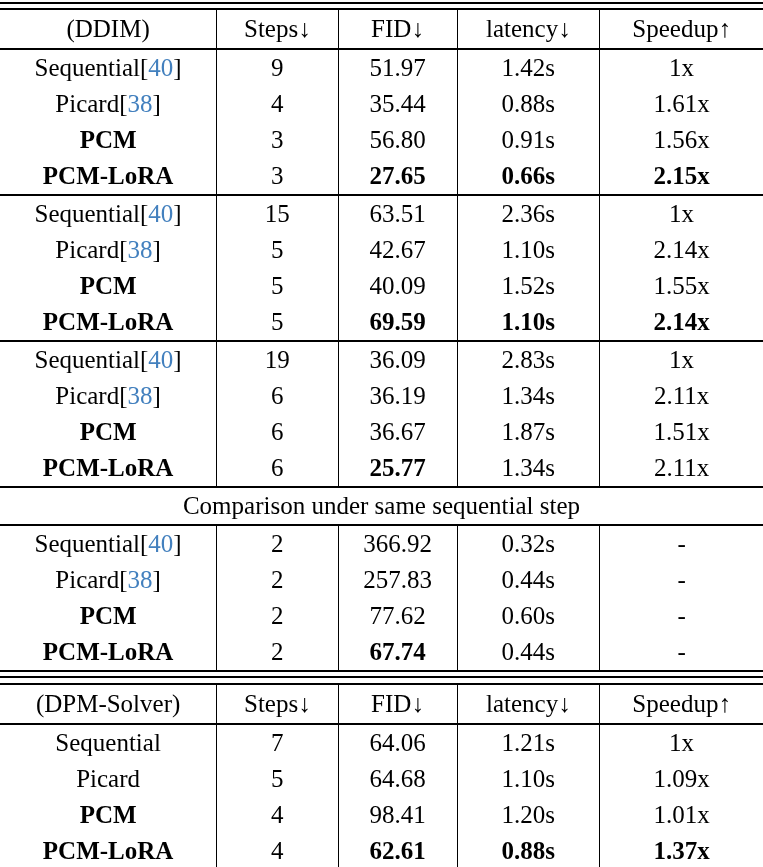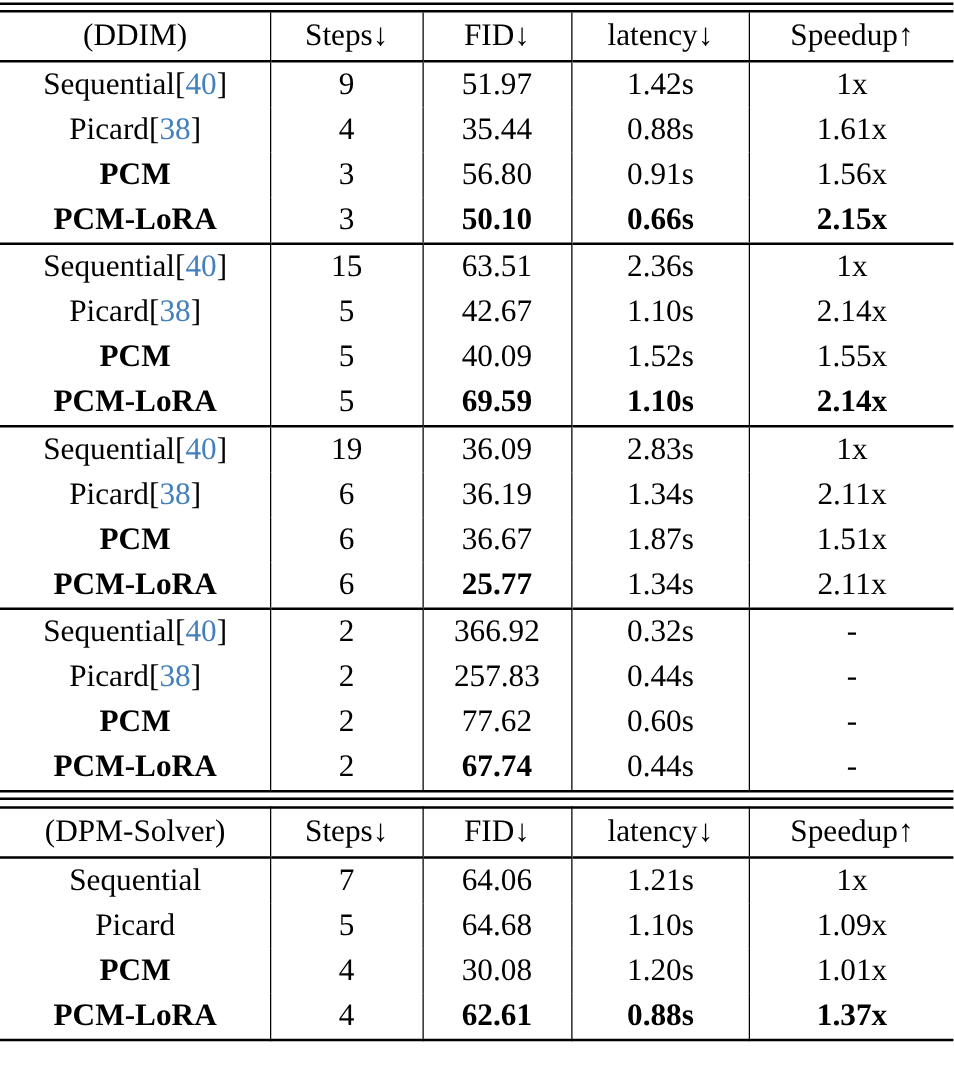--- a/index.html
+++ b/index.html
@@ -98,21 +98,21 @@
         <tr>
           <td class="b"><span>PCM</span></td>
           <td class="vline">3</td>
           <td class="vline">56.80</td>
           <td class="vline">0.91s</td>
           <td class="vline">1.56x</td>
         </tr>
         <tr>
           <td class="b"><span>PCM-LoRA</span></td>
           <td class="vline">3</td>
-          <td class="vline b">50.10</td>
+          <td class="vline b">27.65</td>
           <td class="vline b">0.66s</td>
           <td class="vline b">2.15x</td>
         </tr>
         <tr class="rule-above">
           <td><span>Sequential</span><span>[<span class="cite">40</span>]</span></td>
           <td class="vline">15</td>
           <td class="vline">63.51</td>
           <td class="vline">2.36s</td>
           <td class="vline">1x</td>
         </tr>
@@ -157,20 +157,23 @@
           <td class="vline">36.67</td>
           <td class="vline">1.87s</td>
           <td class="vline">1.51x</td>
         </tr>
         <tr>
           <td class="b"><span>PCM-LoRA</span></td>
           <td class="vline">6</td>
           <td class="vline b">25.77</td>
           <td class="vline">1.34s</td>
           <td class="vline">2.11x</td>
+        </tr>
+        <tr class="rule-above">
+          <td class="banner" colspan="5">Comparison under same sequential step</td>
         </tr>
         <tr class="rule-above">
           <td><span>Sequential</span><span>[<span class="cite">40</span>]</span></td>
           <td class="vline">2</td>
           <td class="vline">366.92</td>
           <td class="vline">0.32s</td>
           <td class="vline">-</td>
         </tr>
         <tr>
           <td><span>Picard</span><span>[<span class="cite">38</span>]</span></td>
@@ -227,21 +230,21 @@
         <tr>
           <td><span>Picard</span></td>
           <td class="vline">5</td>
           <td class="vline">64.68</td>
           <td class="vline">1.10s</td>
           <td class="vline">1.09x</td>
         </tr>
         <tr>
           <td class="b"><span>PCM</span></td>
           <td class="vline">4</td>
-          <td class="vline">30.08</td>
+          <td class="vline">98.41</td>
           <td class="vline">1.20s</td>
           <td class="vline">1.01x</td>
         </tr>
         <tr>
           <td class="b"><span>PCM-LoRA</span></td>
           <td class="vline">4</td>
           <td class="vline b">62.61</td>
           <td class="vline b">0.88s</td>
           <td class="vline b">1.37x</td>
         </tr>

